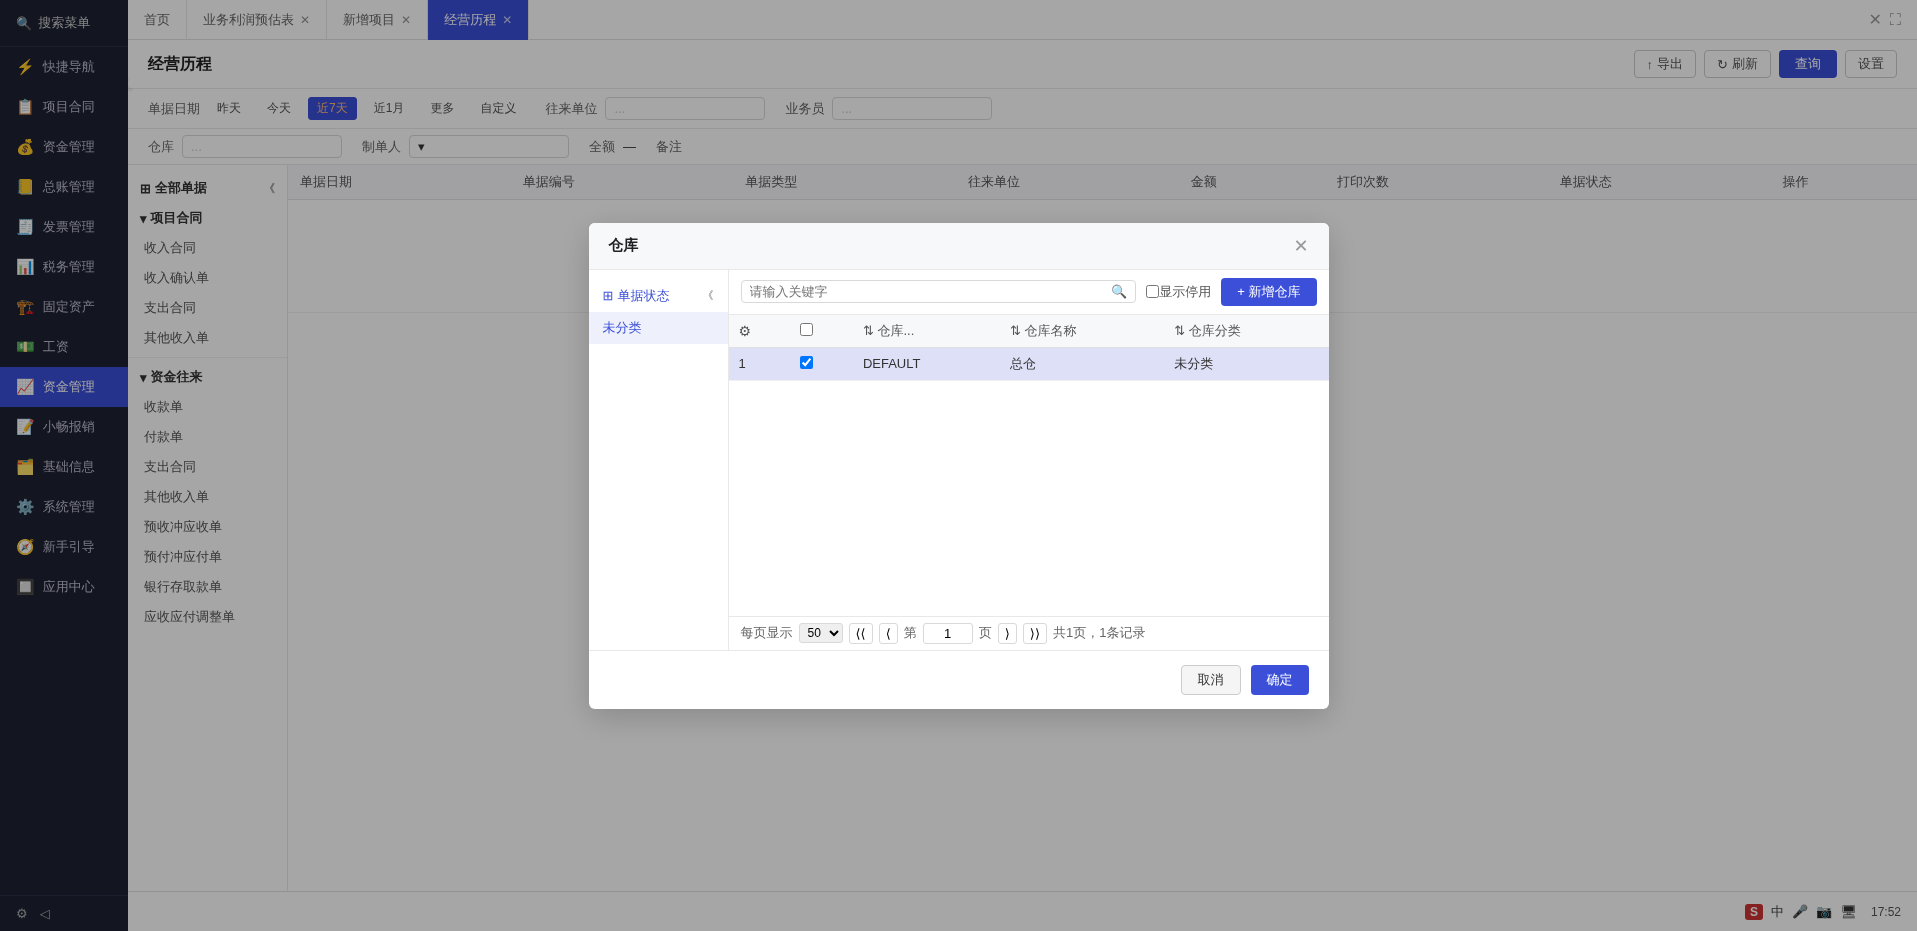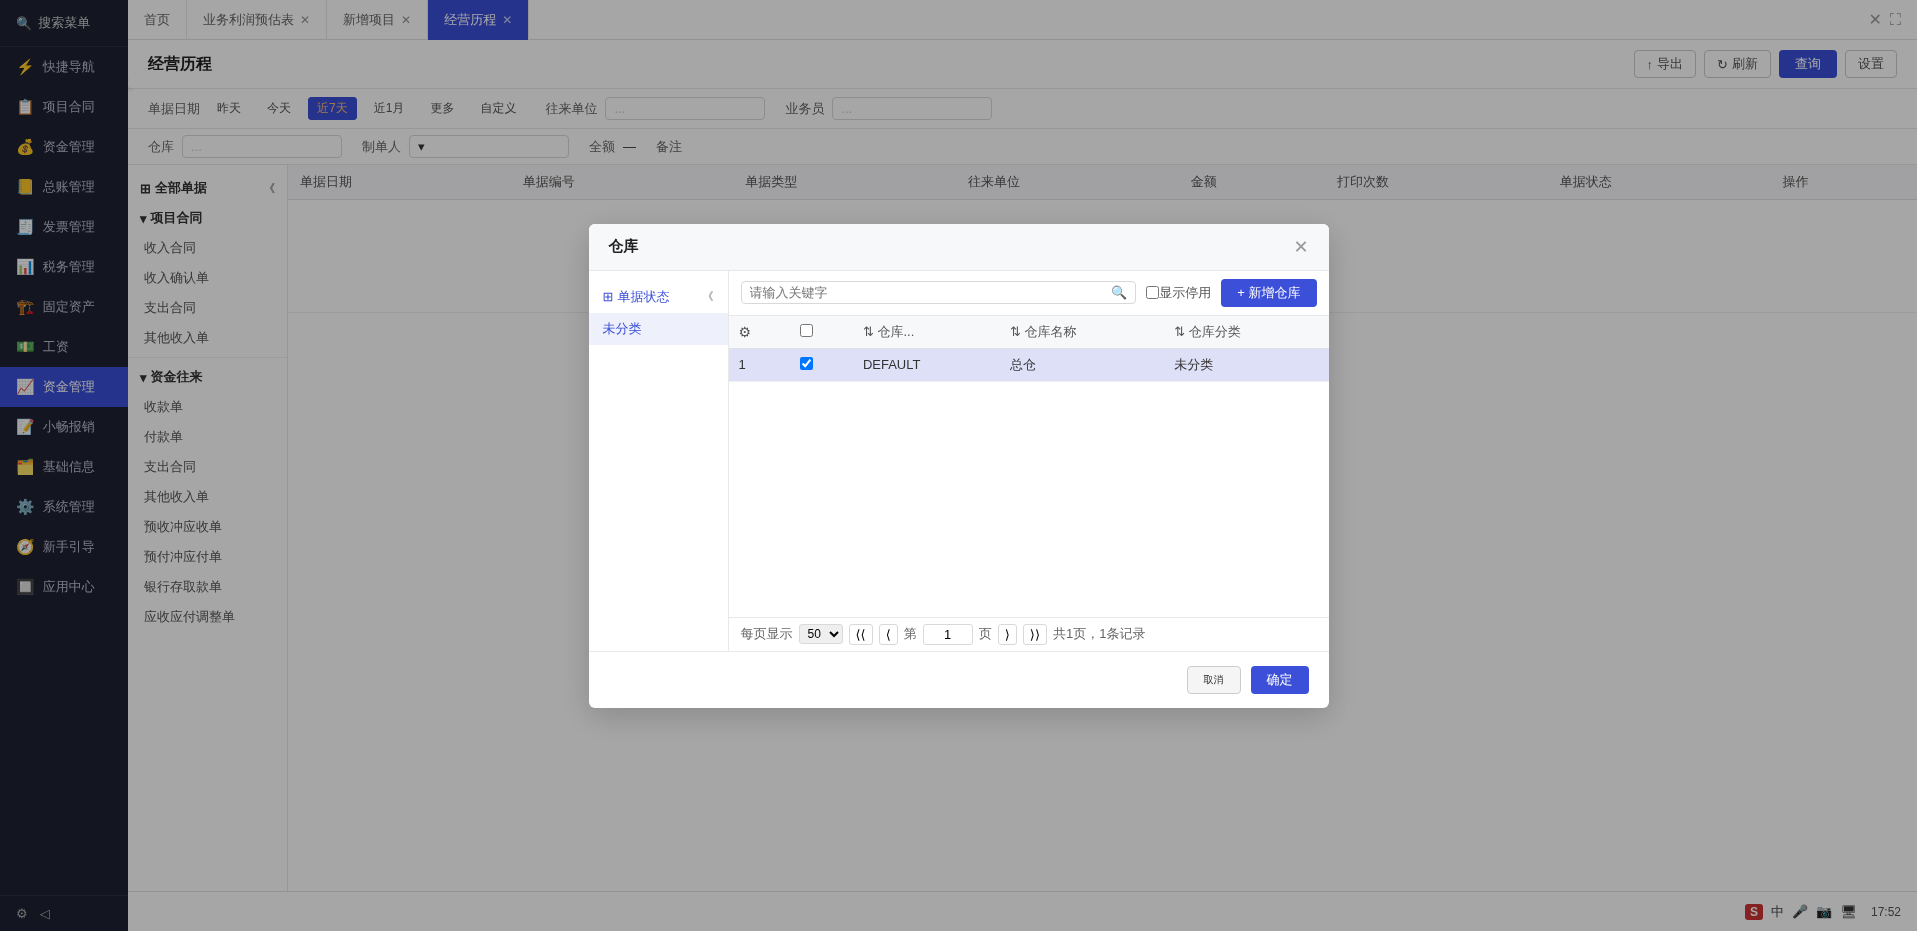--- a/index.html
+++ b/index.html
@@ -63,21 +63,21 @@
       border: 1px solid #ccc; background: #fff; padding: 4px 12px;
       border-radius: 4px; cursor: pointer; font-size: 13px; color: #555;
       display: flex; align-items: center; gap: 4px;
     }
     .btn-primary {
       background: #3b4fd8; color: #fff; border: none; padding: 5px 16px;
       border-radius: 4px; cursor: pointer; font-size: 13px;
     }
     .btn-default {
       background: #f5f5f5; border: 1px solid #ccc; padding: 5px 16px;
-      border-radius: 4px; cursor: pointer; font-size: 10px; color: #333;
+      border-radius: 4px; cursor: pointer; font-size: 13px; color: #333;
     }
 
     
     .filter-area {
       background: #fff; padding: 8px 20px; border-bottom: 1px solid #e8e8e8;
       display: flex; align-items: center; gap: 20px; flex-wrap: wrap;
     }
     .filter-group { display: flex; align-items: center; gap: 8px; }
     .filter-label { color: #666; font-size: 13px; white-space: nowrap; }
     .date-btn {

